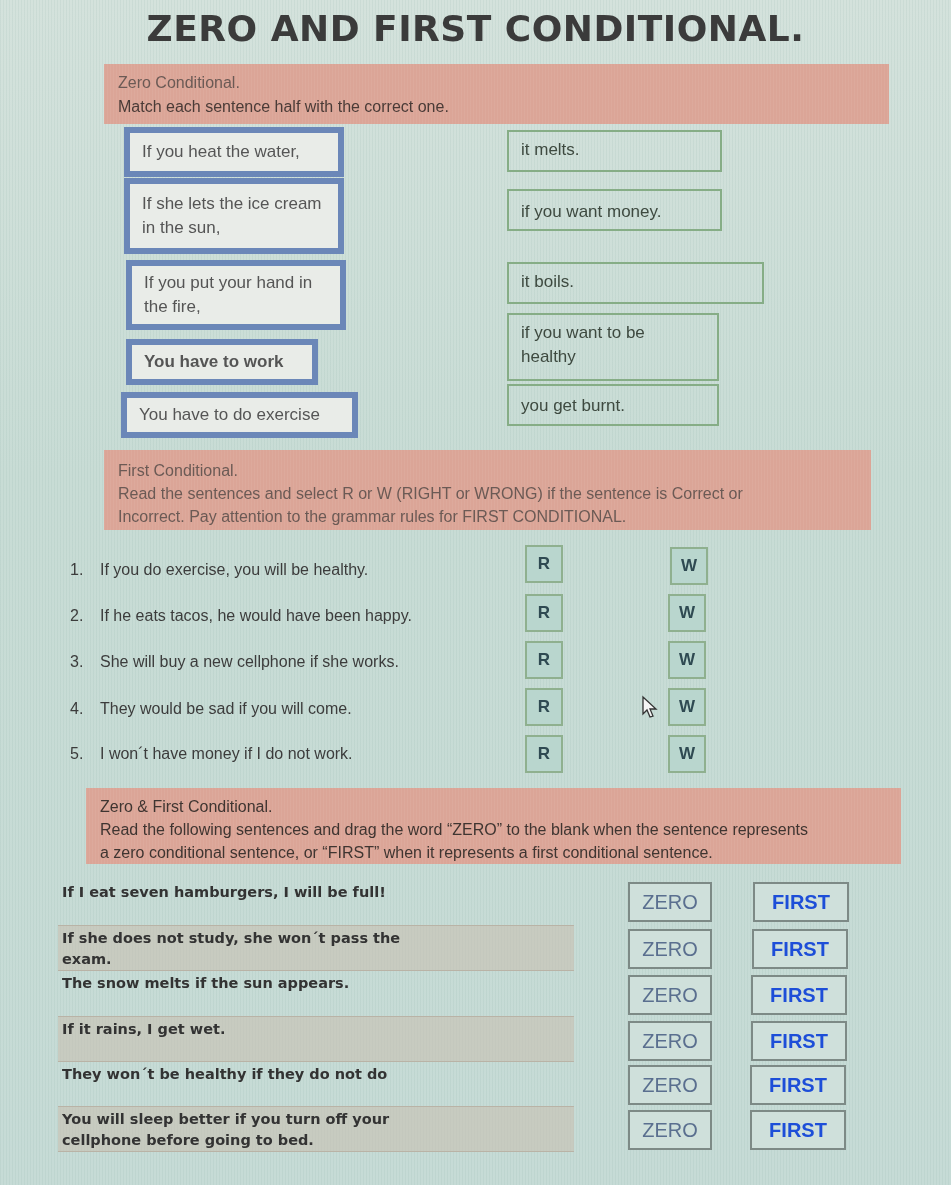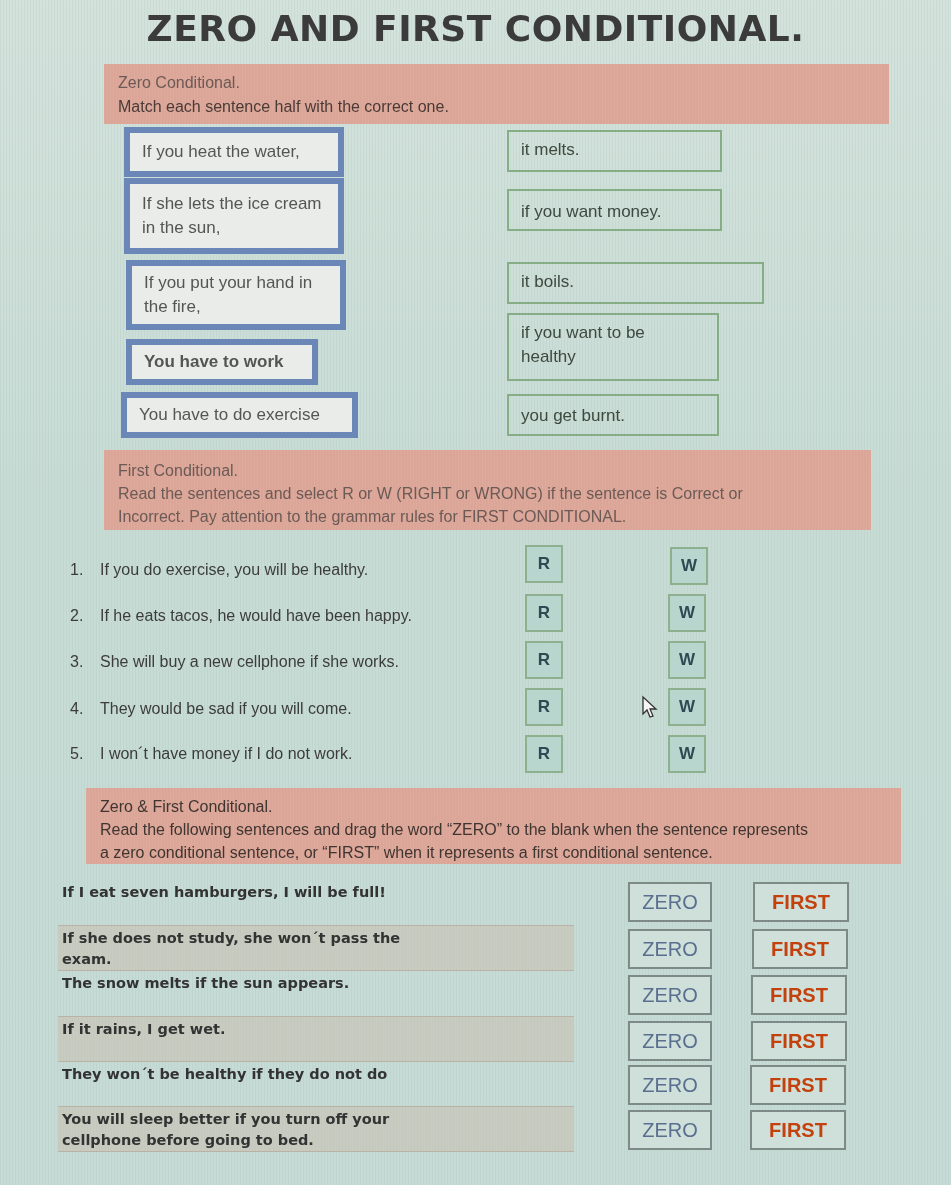--- a/index.html
+++ b/index.html
@@ -51,21 +51,21 @@
     font-weight: bold; font-size: 14.5px; line-height: 21px; color: #333;
     padding: 2px 4px;
   }
   .sent-row.shaded { background: rgba(200,190,175,0.55); border-top: 1px solid #b9b3a6; border-bottom: 1px solid #b9b3a6; }
   .zf-btn {
     height: 40px; border: 2px solid #7d8a86; background: #cfe0db;
     font-family: "Liberation Sans", sans-serif; font-size: 20px;
     display: flex; align-items: center; justify-content: center;
   }
   .zf-btn.zero { width: 84px; color: #5a6f8f; }
-  .zf-btn.first { width: 96px; color: #c2410c; font-weight: bold; }
+  .zf-btn.first { width: 96px; color: #1d4ed8; font-weight: bold; }
   .cursor { width: 18px; height: 24px; }
 </style>
 </head>
 <body>
 
 <div class="abs title">ZERO AND FIRST CONDITIONAL.</div>
 
 <div class="abs banner" style="left:104px; top:64px; width:785px; height:60px; padding-top:8px;">
   <div style="line-height:22px;">Zero Conditional.</div>
   <div class="strong" style="line-height:26px;">Match each sentence half with the correct one.</div>
@@ -92,21 +92,21 @@
 </div>
 <div class="abs right-card" style="left:507px; top:189px; width:215px; height:42px; padding-top:9px;">
   <span>if you want money.</span>
 </div>
 <div class="abs right-card" style="left:507px; top:262px; width:257px; height:42px;">
   <span>it boils.</span>
 </div>
 <div class="abs right-card" style="left:507px; top:313px; width:212px; height:68px;">
   <span style="display:block; width:150px;">if you want to be healthy</span>
 </div>
-<div class="abs right-card" style="left:507px; top:394px; width:212px; height:42px; padding-top:8px;">
+<div class="abs right-card" style="left:507px; top:384px; width:212px; height:42px; padding-top:8px;">
   <span>you get burnt.</span>
 </div>
 
 <div class="abs banner" style="left:104px; top:450px; width:767px; height:80px; padding-top:9px; line-height:23px;">
   <div>First Conditional.</div>
   <div>Read the sentences and select R or W (RIGHT or WRONG) if the sentence is Correct or</div>
   <div>Incorrect. Pay attention to the grammar rules for FIRST CONDITIONAL.</div>
 </div>
 
 <div class="abs q-row" style="left:70px; top:561px;">

